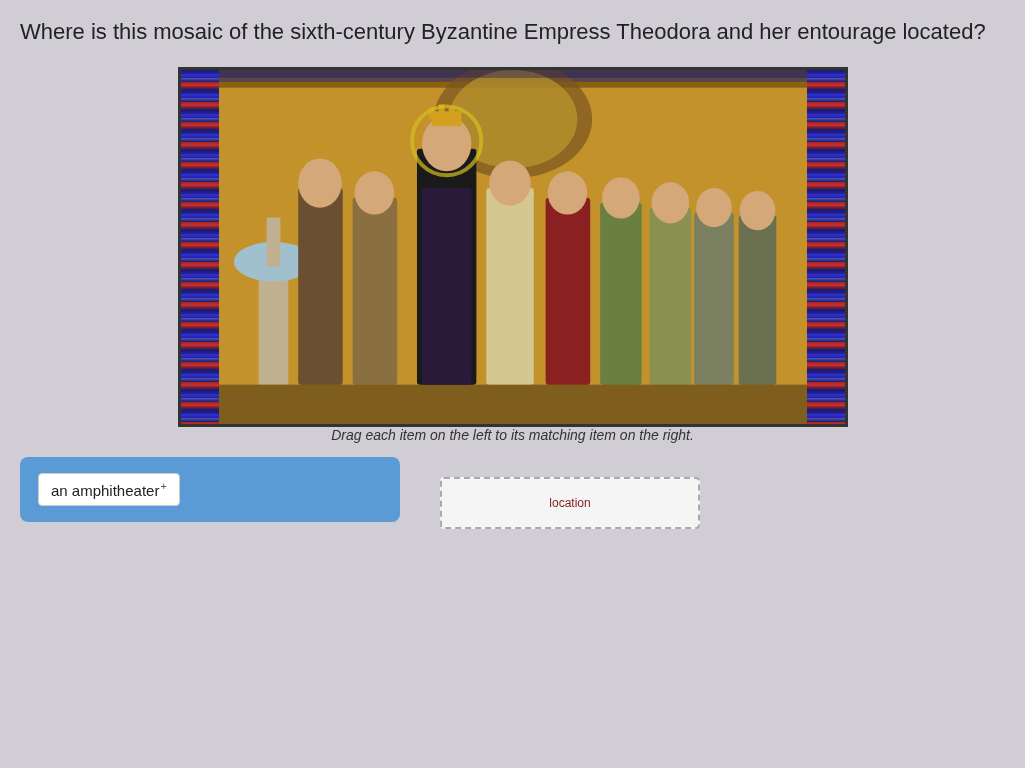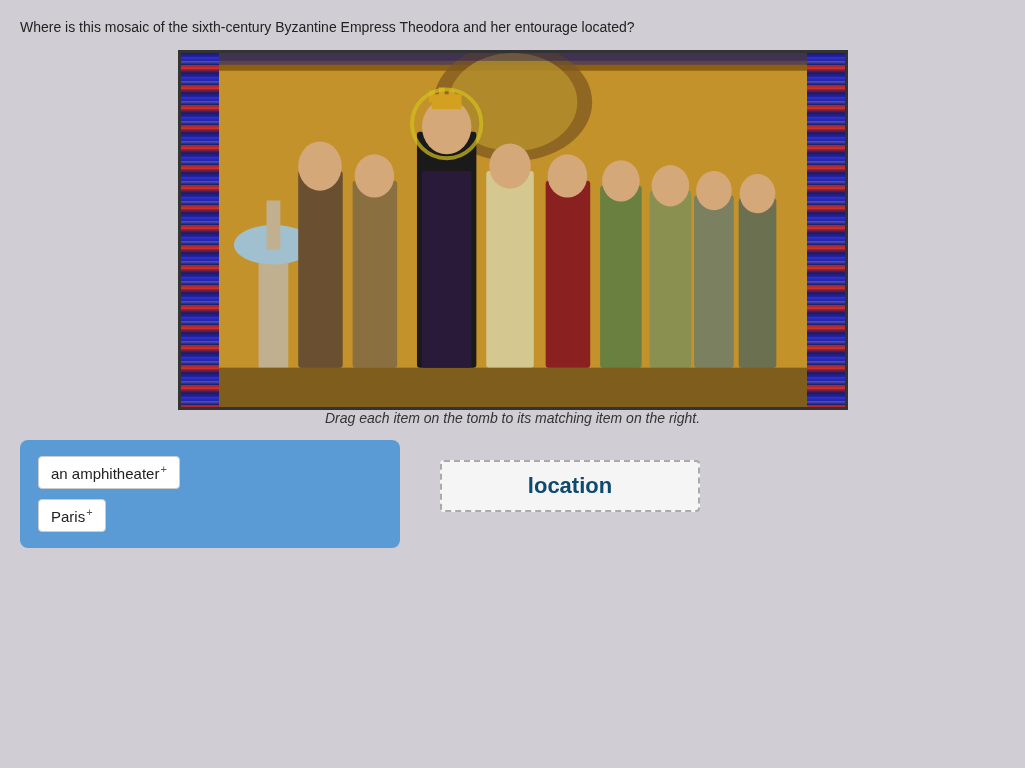--- a/index.html
+++ b/index.html
@@ -10,23 +10,23 @@
       width: 1025px;
       height: 768px;
       overflow: hidden;
       display: flex;
       flex-direction: column;
       align-items: flex-start;
       padding: 18px 20px;
     }
 
     .question {
-      font-size: 14px;
+      font-size: 22px;
       color: #222;
-      margin-bottom: 14px;
+      margin-bottom: 20px;
       font-weight: 400;
       line-height: 1.3;
     }
 
     .drag-instruction {
       text-align: center;
       font-style: italic;
       font-size: 14px;
       color: #333;
       margin-bottom: 14px;
@@ -90,24 +90,23 @@
       border-radius: 4px;
       width: 260px;
       height: 52px;
       background: #f5f5f5;
       display: flex;
       align-items: center;
       justify-content: center;
     }
 
     .drop-zone-label {
-      font-size: 22px;
-      color: #0c4a6e;
+      font-size: 12px;
+      color: #7f1d1d;
       font-style: normal;
-      font-weight: bold;
     }
 
     .image-container {
       display: flex;
       justify-content: center;
       width: 100%;
     }
 
     .mosaic-placeholder {
       width: 670px;
@@ -268,34 +267,29 @@
 
           <rect y="320" width="594" height="40" fill="#3a2a10" opacity="0.5"></rect>
 
           <circle cx="230" cy="72" r="35" fill="none" stroke="#d4c020" stroke-width="4" opacity="0.7"></circle>
         </svg>
       </div>
     </div>
   </div>
 </div>
 
-<p class="drag-instruction">Drag each item on the tomb to its matching item on the right.</p>
+<p class="drag-instruction">Drag each item on the left to its matching item on the right.</p>
 
 <div class="bottom-section">
   <div class="drag-items-box">
     <div class="drag-row">
       <div class="drag-item">
         an amphitheater<sup>+</sup>
       </div>
     </div>
-    <div class="drag-row">
-      <div class="drag-item">
-        Paris<sup>+</sup>
-      </div>
-    </div>
   </div>
 
   <div class="drop-zone-area">
     <div class="drop-zone">
       <span class="drop-zone-label">location</span>
     </div>
   </div>
 </div>
 
 </body></html>

